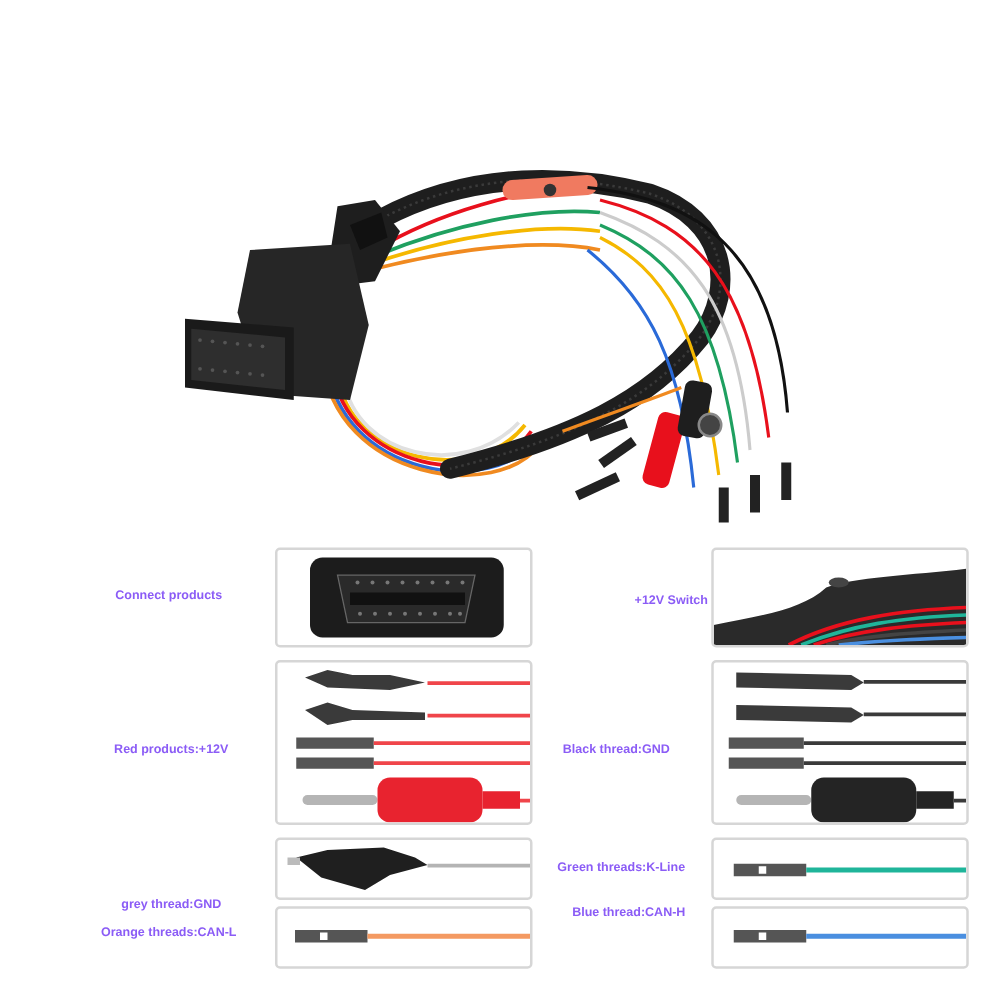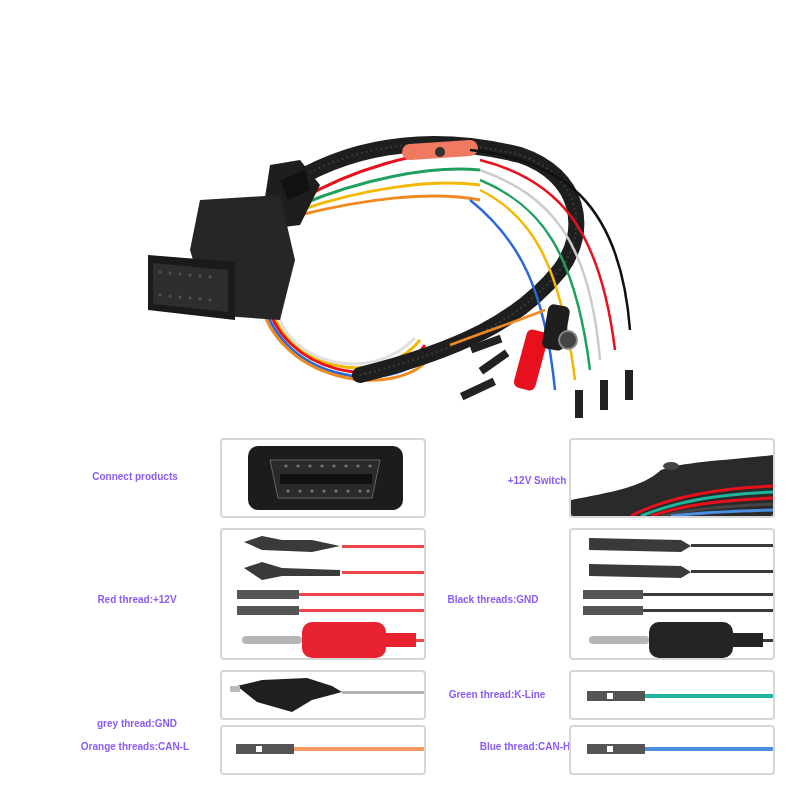--- a/index.html
+++ b/index.html
@@ -114,38 +114,38 @@
     <g fill="none" stroke-width="3">
       <path d="M60 76 C 100 55, 150 48, 202 46" stroke="#e8101c"></path>
       <path d="M70 76 C 110 60, 150 54, 202 52" stroke="#1fb59a"></path>
       <path d="M80 76 C 115 64, 155 60, 202 58" stroke="#e8101c"></path>
       <path d="M90 76 C 125 68, 160 66, 202 64" stroke="#444"></path>
       <path d="M100 76 C 135 72, 165 71, 202 70" stroke="#4a8fe0"></path>
     </g>
   </svg>
 </div>
 
-<span class="label center" style="left:137px; top:594px;">Red thread:+12V</span>
+<span class="label center" style="left:137px; top:594px;">Red products:+12V</span>
 <div class="panel" style="left:220px; top:528px; width:206px; height:132px;">
   <svg width="202" height="128" viewBox="0 0 202 128">
     <rect x="120" y="15" width="82" height="3" fill="#f0454a"></rect>
     <path d="M22 12 L 40 6 L 60 10 L 90 10 L 118 16 L 90 22 L 40 20 Z" fill="#3a3a3a"></path>
     <rect x="120" y="41" width="82" height="3" fill="#f0454a"></rect>
     <path d="M22 38 L 40 32 L 60 38 L 118 40 L 118 46 L 60 46 L 40 50 Z" fill="#3a3a3a"></path>
     <rect x="15" y="60" width="62" height="9" fill="#555"></rect>
       <rect x="77" y="63" width="125" height="3" fill="#f0454a"></rect>
     <rect x="15" y="76" width="62" height="9" fill="#555"></rect>
       <rect x="77" y="79" width="125" height="3" fill="#f0454a"></rect>
     <rect x="20" y="106" width="60" height="8" rx="4" fill="#b5b5b5"></rect>
     <rect x="80" y="92" width="84" height="36" rx="10" fill="#e8232f"></rect>
     <rect x="164" y="103" width="30" height="14" fill="#e8232f"></rect>
     <rect x="194" y="109" width="8" height="3" fill="#f0454a"></rect>
   </svg>
 </div>
-<span class="label center" style="left:493px; top:594px;">Black threads:GND</span>
+<span class="label center" style="left:493px; top:594px;">Black thread:GND</span>
 <div class="panel" style="left:569px; top:528px; width:206px; height:132px;">
   <svg width="202" height="128" viewBox="0 0 202 128">
     <path d="M18 8 L 110 10 L 120 16 L 110 22 L 18 20 Z" fill="#3a3a3a"></path>
       <rect x="120" y="14" width="82" height="3" fill="#3a3a3a"></rect>
     <path d="M18 34 L 110 36 L 120 42 L 110 48 L 18 46 Z" fill="#3a3a3a"></path>
       <rect x="120" y="40" width="82" height="3" fill="#3a3a3a"></rect>
     <rect x="12" y="60" width="60" height="9" fill="#555"></rect>
       <rect x="72" y="63" width="130" height="3" fill="#3a3a3a"></rect>
     <rect x="12" y="76" width="60" height="9" fill="#555"></rect>
       <rect x="72" y="79" width="130" height="3" fill="#3a3a3a"></rect>
@@ -157,37 +157,37 @@
 </div>
 
 <span class="label center" style="left:137px; top:718px;">grey thread:GND</span>
 <div class="panel" style="left:220px; top:670px; width:206px; height:50px;">
   <svg width="202" height="46" viewBox="0 0 202 46">
     <path d="M15 14 L 40 8 L 85 6 L 110 14 L 120 20 L 90 28 L 70 40 L 35 30 Z" fill="#1f1f1f"></path>
     <rect x="8" y="14" width="10" height="6" fill="#bbb"></rect>
     <rect x="120" y="19" width="82" height="3" fill="#b4b4b4"></rect>
   </svg>
 </div>
-<span class="label center" style="left:497px; top:689px;">Green thread:K-Line</span>
+<span class="label center" style="left:497px; top:689px;">Green threads:K-Line</span>
 <div class="panel" style="left:569px; top:670px; width:206px; height:50px;">
   <svg width="202" height="46" viewBox="0 0 202 46">
     <rect x="16" y="19" width="58" height="10" fill="#555"></rect>
     <rect x="36" y="21" width="6" height="6" fill="#fff"></rect>
     <rect x="74" y="22" width="128" height="4" fill="#1fb59a"></rect>
   </svg>
 </div>
 
 <span class="label center" style="left:135px; top:741px;">Orange threads:CAN-L</span>
 <div class="panel" style="left:220px; top:725px; width:206px; height:50px;">
   <svg width="202" height="46" viewBox="0 0 202 46">
     <rect x="14" y="17" width="58" height="10" fill="#555"></rect>
     <rect x="34" y="19" width="6" height="6" fill="#fff"></rect>
     <rect x="72" y="20" width="130" height="4" fill="#f49a62"></rect>
   </svg>
 </div>
-<span class="label center" style="left:503px; top:741px;margin-left:22px;">Blue thread:CAN-H</span>
+<span class="label center" style="left:503px; top:725px;">Blue thread:CAN-H</span>
 <div class="panel" style="left:569px; top:725px; width:206px; height:50px;">
   <svg width="202" height="46" viewBox="0 0 202 46">
     <rect x="16" y="17" width="58" height="10" fill="#555"></rect>
     <rect x="36" y="19" width="6" height="6" fill="#fff"></rect>
     <rect x="74" y="20" width="128" height="4" fill="#4a8fe0"></rect>
   </svg>
 </div>
 
 </body></html>

